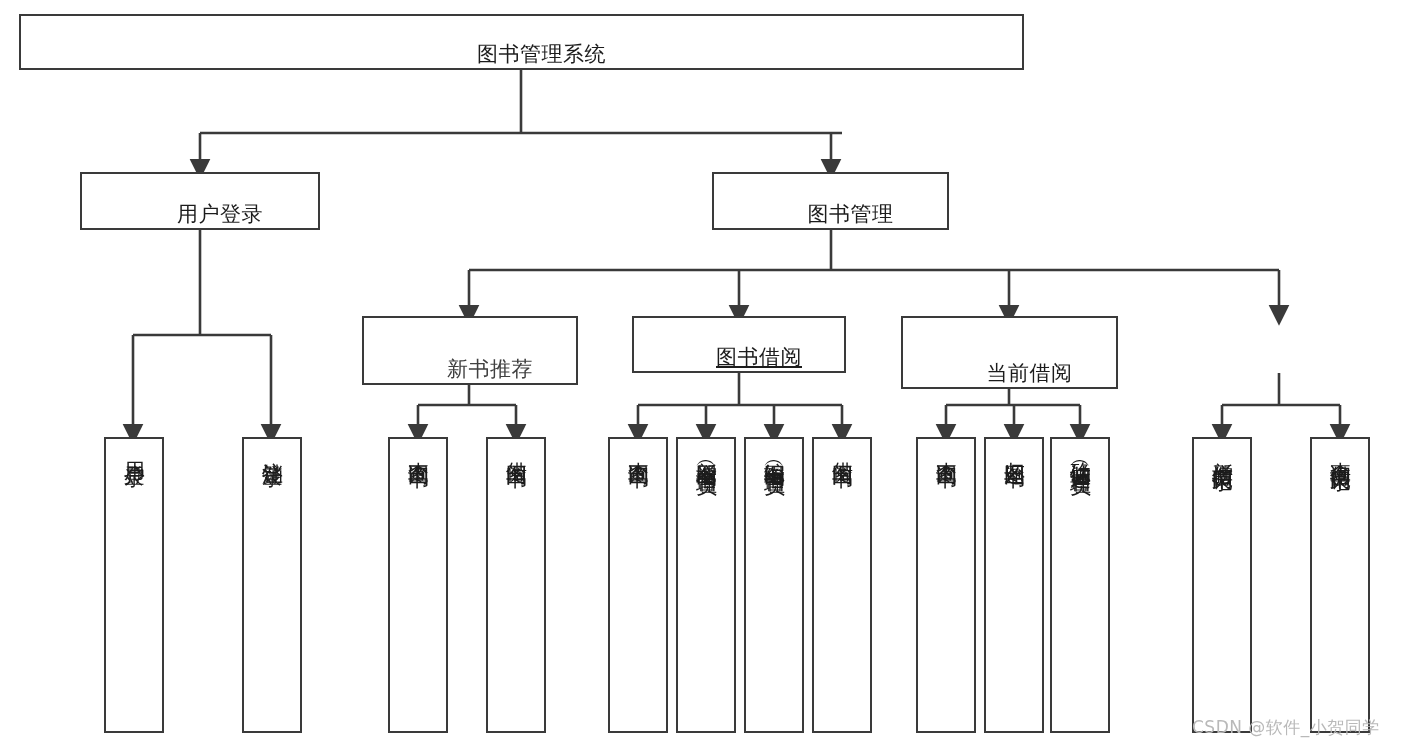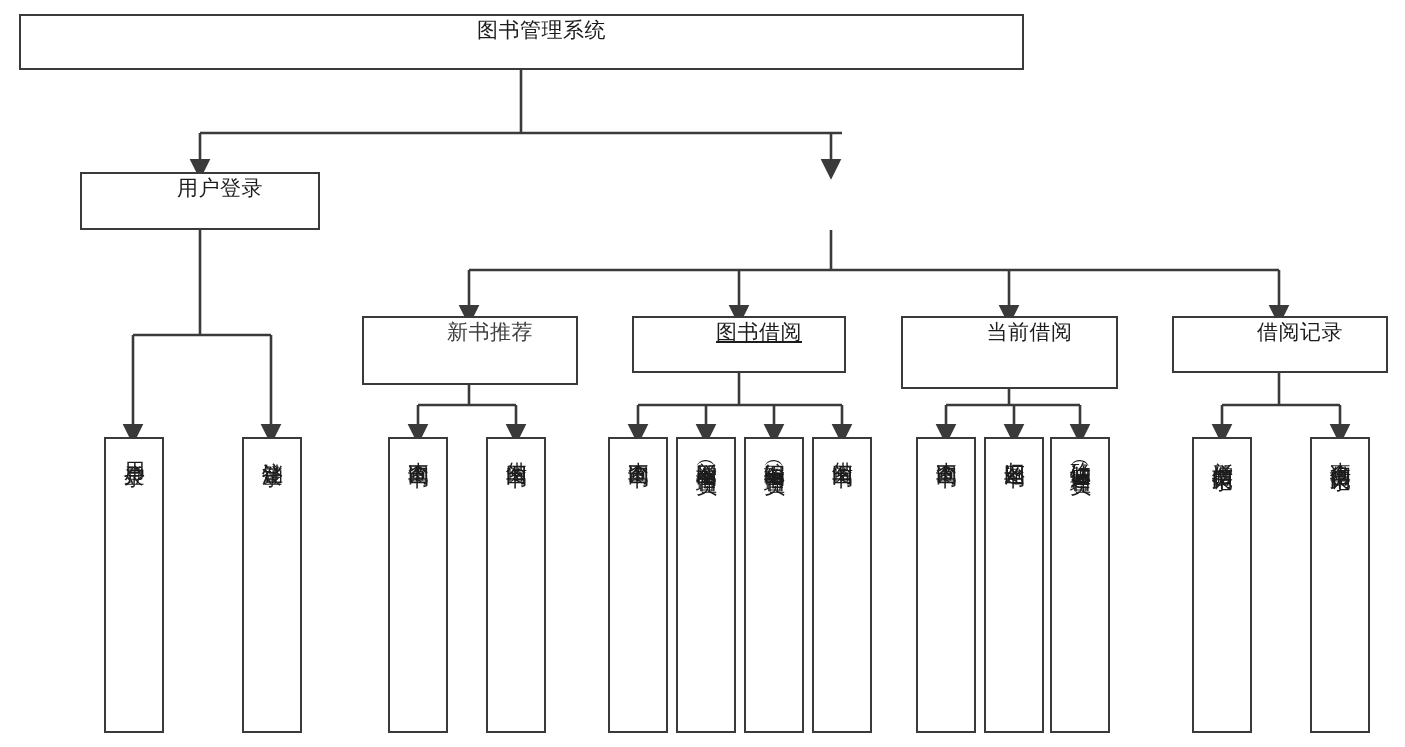--- a/index.html
+++ b/index.html
@@ -21,21 +21,21 @@
     top: 0;
     width: 1405px;
     height: 747px;
   }
   .node {
     position: absolute;
     box-sizing: border-box;
     border: 2px solid #3a3a3a;
     background: #ffffff;
     display: flex;
-    align-items: flex-start;
+    align-items: flex-end;
     justify-content: center;
     color: #1c1c1c;
     padding-left: 40px;
   }
   .node-h {
     font-size: 21px;
     letter-spacing: 0.5px;
     white-space: nowrap;
   }
   .node-v {
@@ -125,32 +125,32 @@
     </g>
   </svg>
 
   <div class="node node-h" style="left: 19px; top: 14px; width: 1005px; height: 56px; border-color: rgb(58, 58, 58); background: rgb(255, 255, 255); color: rgb(28, 28, 28);">
     <span>图书管理系统</span>
   </div>
 
   <div class="node node-h" style="left: 80px; top: 172px; width: 240px; height: 58px; border-color: rgb(58, 58, 58); background: rgb(255, 255, 255); color: rgb(28, 28, 28);">
     <span>用户登录</span>
   </div>
+  <div class="node node-h" style="left: 712px; top: 172px; width: 237px; height: 58px; border-color: rgb(58, 58, 58); background: rgb(255, 255, 255); color: rgb(28, 28, 28);">
+    <span>图书管理</span>
+  </div>
 
   <div class="node node-h" style="left: 362px; top: 316px; width: 216px; height: 69px; border-color: rgb(58, 58, 58); background: rgb(255, 255, 255); color: #404040;">
     <span>新书推荐</span>
   </div>
   <div class="node node-h" style="left: 632px; top: 316px; width: 214px; height: 57px; border-color: rgb(58, 58, 58); background: rgb(255, 255, 255); color: rgb(28, 28, 28); text-decoration: underline;">
     <span>图书借阅</span>
   </div>
   <div class="node node-h" style="left: 901px; top: 316px; width: 217px; height: 73px; border-color: rgb(58, 58, 58); background: rgb(255, 255, 255); color: rgb(28, 28, 28);">
     <span>当前借阅</span>
-  </div>
-  <div class="node node-h" style="left: 1172px; top: 316px; width: 216px; height: 57px; border-color: rgb(58, 58, 58); background: rgb(255, 255, 255); color: rgb(28, 28, 28);">
-    <span>借阅记录</span>
   </div>
 
   <div class="node node-v" style="left: 104px; top: 437px; width: 60px; height: 296px; border-color: rgb(58, 58, 58); background: rgb(255, 255, 255); color: rgb(28, 28, 28);">
     <span class="vtext">用户登录</span>
   </div>
   <div class="node node-v" style="left: 242px; top: 437px; width: 60px; height: 296px; border-color: rgb(58, 58, 58); background: rgb(255, 255, 255); color: rgb(28, 28, 28);">
     <span class="vtext">注销登录</span>
   </div>
   <div class="node node-v" style="left: 388px; top: 437px; width: 60px; height: 296px; border-color: rgb(58, 58, 58); background: rgb(255, 255, 255); color: rgb(28, 28, 28);">
     <span class="vtext">查询图书</span>
@@ -179,14 +179,17 @@
   <div class="node node-v" style="left: 1050px; top: 437px; width: 60px; height: 296px; border-color: rgb(58, 58, 58); background: rgb(255, 255, 255); color: rgb(28, 28, 28);">
     <span class="vtext">确认归还（管理员）</span>
   </div>
   <div class="node node-v" style="left: 1192px; top: 437px; width: 60px; height: 296px; border-color: rgb(58, 58, 58); background: rgb(255, 255, 255); color: rgb(28, 28, 28);">
     <span class="vtext">新增借阅记录</span>
   </div>
   <div class="node node-v" style="left: 1310px; top: 437px; width: 60px; height: 296px; border-color: rgb(58, 58, 58); background: rgb(255, 255, 255); color: rgb(28, 28, 28);">
     <span class="vtext">查询借阅记录</span>
   </div>
 
+  <div class="watermark" style="left: 1192px; top: 716px; color: rgb(185, 185, 185);">
+    <span>CSDN @软件_小贺同学</span>
+  </div>
 
 </div>
 
 </body></html>

